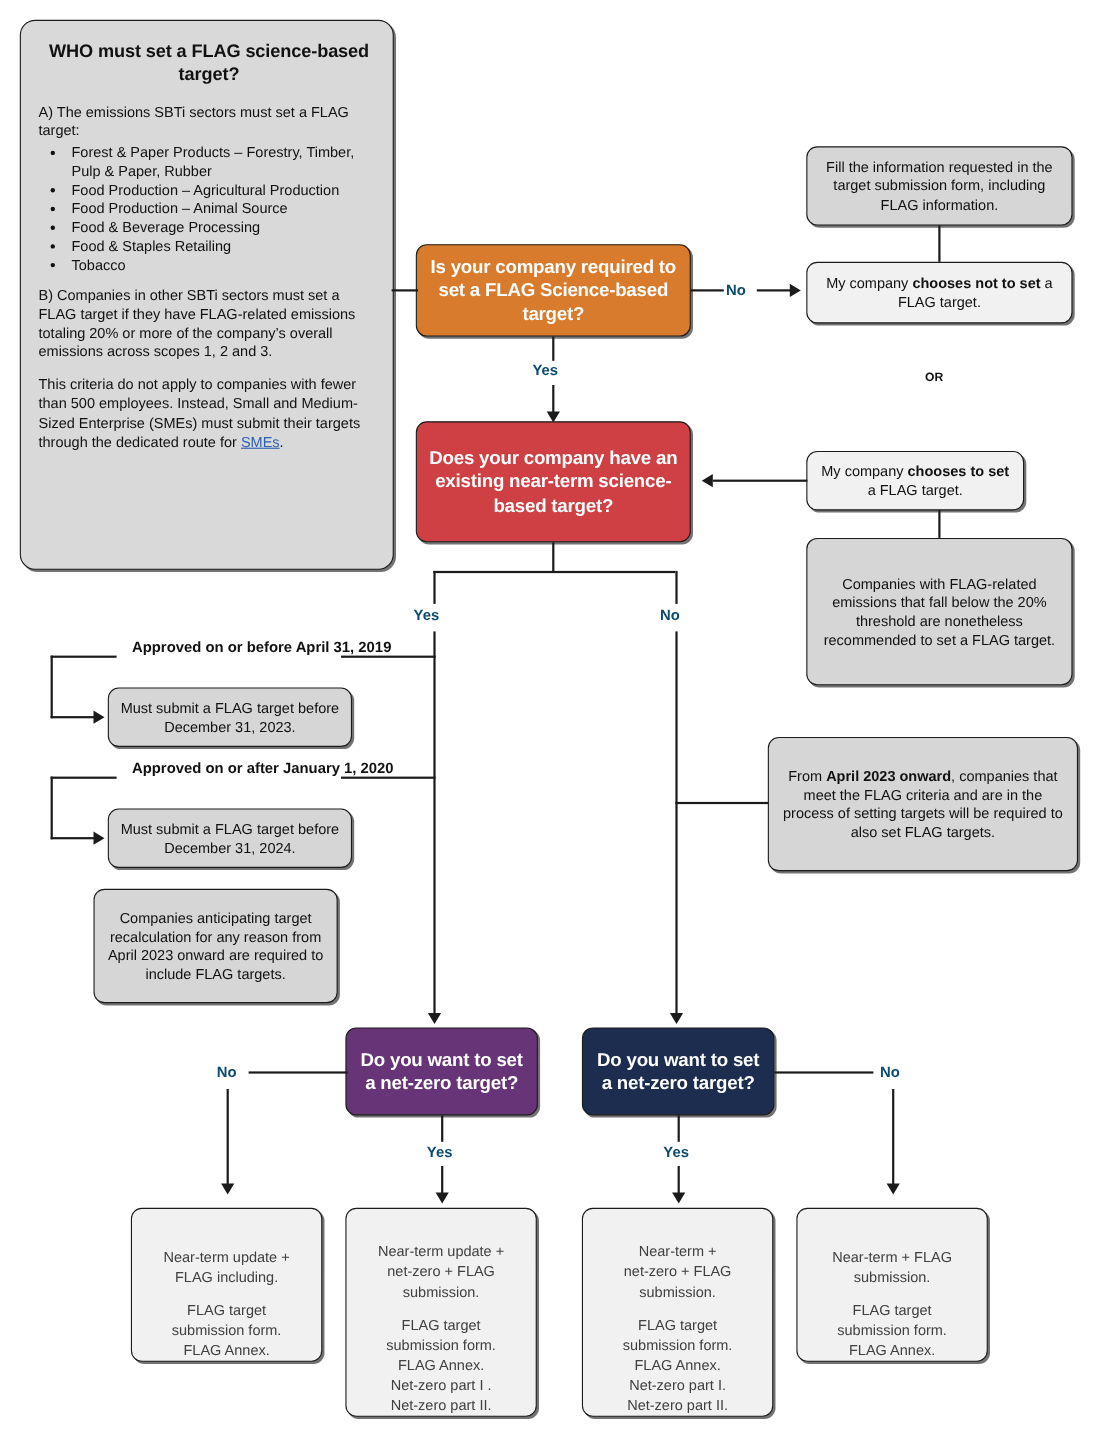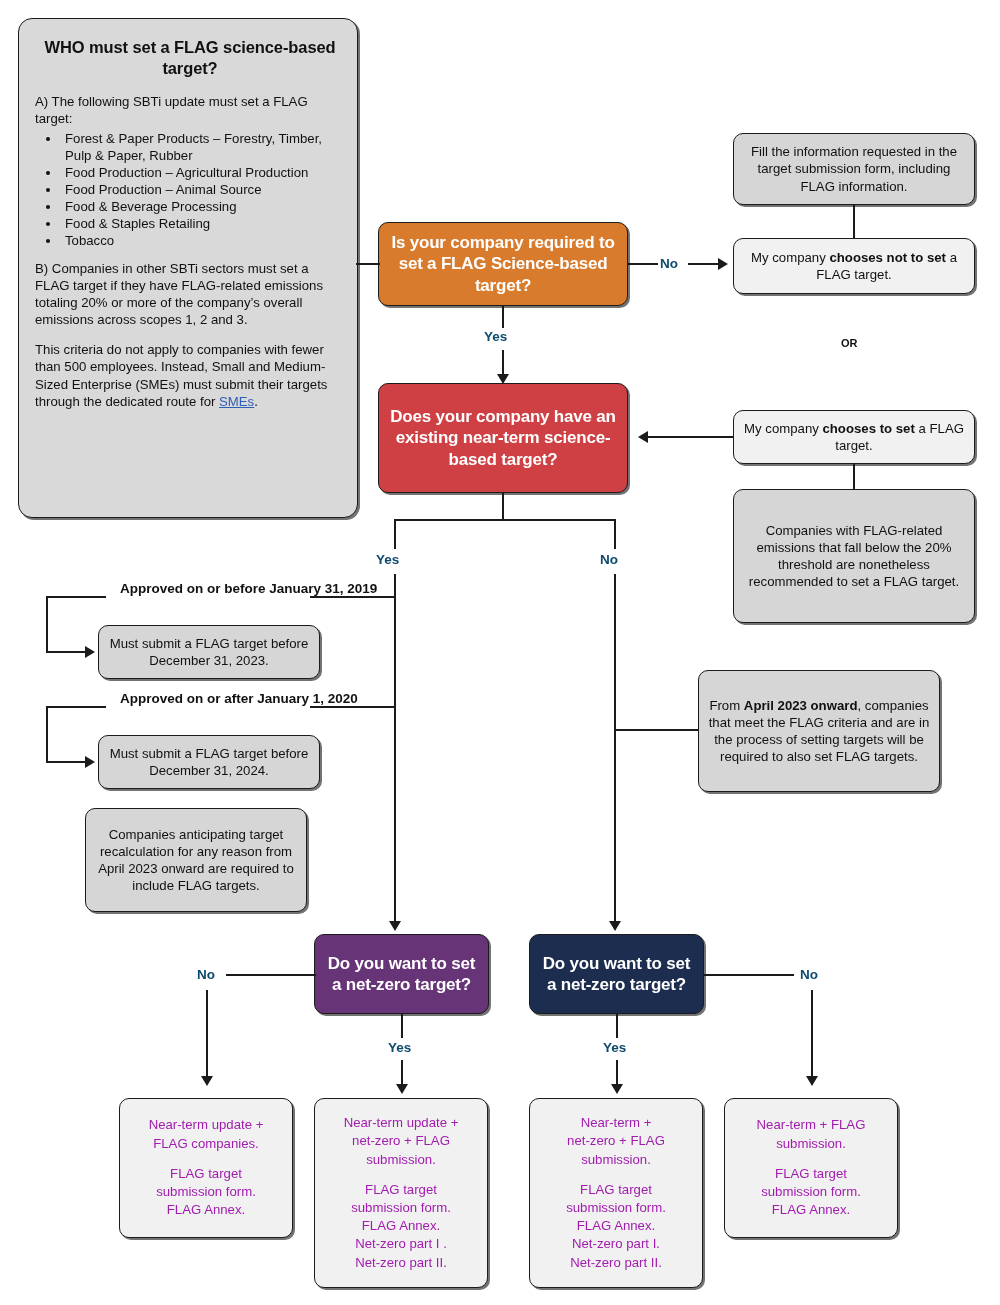--- a/index.html
+++ b/index.html
@@ -75,22 +75,23 @@
     color: #111;
   }
   .note-light {
     background: #f1f1f1;
     font-size: 13.2px;
     color: #111;
   }
   .outcome {
     background: #f1f1f1;
     font-size: 13.2px;
-    color: #a21caf;
+    color: #404040;
     line-height: 1.38;
+    align-items: flex-end;
   }
   .blankline { display: block; height: 12px; }
 
   
   .hline, .vline {
     position: absolute;
     background: #1b1b1b;
   }
   .hline { height: 2px; }
   .vline { width: 2px; }
@@ -140,21 +141,21 @@
   b { font-weight: bold; }
 </style>
 </head>
 <body>
 
 <div id="canvas">
 
   <div class="node info-panel" style="left:18px; top:18px; width:340px; height:500px;">
     <div class="inner">
       <div class="info-title">WHO must set a FLAG science-based target?</div>
-      <p class="info-para">A) The following SBTi update must set a FLAG target:</p>
+      <p class="info-para">A) The emissions SBTi sectors must set a FLAG target:</p>
       <ul class="info-list">
         <li>Forest &amp; Paper Products – Forestry, Timber, Pulp &amp; Paper, Rubber</li>
         <li>Food Production – Agricultural Production</li>
         <li>Food Production – Animal Source</li>
         <li>Food &amp; Beverage Processing</li>
         <li>Food &amp; Staples Retailing</li>
         <li>Tobacco</li>
       </ul>
       <p class="info-para">B) Companies in other SBTi sectors must set a FLAG target if they have FLAG-related emissions totaling 20% or more of the company’s overall emissions across scopes 1, 2 and 3.</p>
       <div class="gap"></div>
@@ -187,21 +188,21 @@
 
   <div class="vline" style="left:502px; top:306px; height:22px;"></div>
   <div class="edge-label" style="left:484px; top:329px;">Yes</div>
   <div class="vline" style="left:502px; top:350px; height:26px;"></div>
   <div class="arrow-d" style="left:497px; top:374px;"></div>
 
   <div class="node decision" style="left:378px; top:383px; width:250px; height:110px; background:#ce4044;">
     <div class="inner">Does your company have an existing near-term science-based target?</div>
   </div>
 
-  <div class="node note-light" style="left:733px; top:410px; width:242px; height:54px;">
+  <div class="node note-light" style="left:733px; top:410px; width:198px; height:54px;">
     <div class="inner"><span>My company </span><b>chooses to set</b><span> a FLAG target.</span></div>
   </div>
   <div class="hline" style="left:648px; top:436px; width:86px;"></div>
   <div class="arrow-l" style="left:638px; top:431px;"></div>
 
   <div class="vline" style="left:853px; top:464px; height:25px;"></div>
 
   <div class="node note" style="left:733px; top:489px; width:242px; height:134px;">
     <div class="inner">Companies with FLAG-related emissions that fall below the 20% threshold are nonetheless recommended to set a FLAG target.</div>
   </div>
@@ -213,21 +214,21 @@
   <div class="edge-label" style="left:376px; top:552px;">Yes</div>
   <div class="edge-label" style="left:600px; top:552px;">No</div>
 
   <div class="vline" style="left:394px; top:574px; height:355px;"></div>
   <div class="arrow-d" style="left:389px; top:921px;"></div>
 
   <div class="vline" style="left:614px; top:574px; height:355px;"></div>
   <div class="arrow-d" style="left:609px; top:921px;"></div>
 
   <div class="hline" style="left:310px; top:596px; width:86px;"></div>
-  <div class="branch-label" style="left:120px; top:580px; width:180px;">Approved on or before January 31, 2019</div>
+  <div class="branch-label" style="left:120px; top:580px; width:180px;">Approved on or before April 31, 2019</div>
 
   <div class="hline" style="left:46px; top:596px; width:60px;"></div>
   <div class="vline" style="left:46px; top:596px; height:57px;"></div>
   <div class="hline" style="left:46px; top:651px; width:42px;"></div>
   <div class="arrow-r" style="left:85px; top:646px;"></div>
 
   <div class="node note" style="left:98px; top:625px; width:222px; height:54px;">
     <div class="inner">Must submit a FLAG target before December 31, 2023.</div>
   </div>
 
@@ -240,21 +241,21 @@
 
   <div class="node note" style="left:98px; top:735px; width:222px; height:54px;">
     <div class="inner">Must submit a FLAG target before December 31, 2024.</div>
   </div>
 
   <div class="node note" style="left:85px; top:808px; width:222px; height:104px;">
     <div class="inner">Companies anticipating target recalculation for any reason from April 2023 onward are required to include FLAG targets.</div>
   </div>
 
   <div class="hline" style="left:614px; top:729px; width:86px;"></div>
-  <div class="node note" style="left:698px; top:670px; width:242px; height:122px;">
+  <div class="node note" style="left:698px; top:670px; width:282px; height:122px;">
     <div class="inner"><span>From </span><b>April 2023 onward</b><span>, companies that meet the FLAG criteria and are in the process of setting targets will be required to also set FLAG targets.</span></div>
   </div>
 
   <div class="node decision" style="left:314px; top:934px; width:175px; height:80px; background:#663477;">
     <div class="inner">Do you want to set a net-zero target?</div>
   </div>
 
   <div class="hline" style="left:226px; top:974px; width:90px;"></div>
   <div class="edge-label" style="left:197px; top:967px;">No</div>
   <div class="vline" style="left:206px; top:990px; height:88px;"></div>
@@ -275,21 +276,21 @@
   <div class="arrow-d" style="left:611px; top:1084px;"></div>
 
   <div class="hline" style="left:704px; top:974px; width:90px;"></div>
   <div class="edge-label" style="left:800px; top:967px;">No</div>
   <div class="vline" style="left:811px; top:990px; height:88px;"></div>
   <div class="arrow-d" style="left:806px; top:1076px;"></div>
 
   <div class="node outcome" style="left:119px; top:1098px; width:174px; height:140px;">
     <div class="inner">
       <span>Near-term update +</span><br>
-      <span>FLAG companies.</span>
+      <span>FLAG including.</span>
       <span class="blankline"></span>
       <span>FLAG target</span><br>
       <span>submission form.</span><br>
       <span>FLAG Annex.</span>
     </div>
   </div>
 
   <div class="node outcome" style="left:314px; top:1098px; width:174px; height:190px;">
     <div class="inner">
       <span>Near-term update +</span><br>

